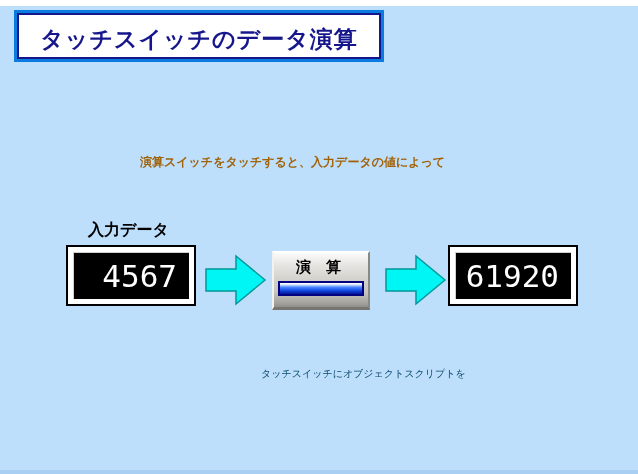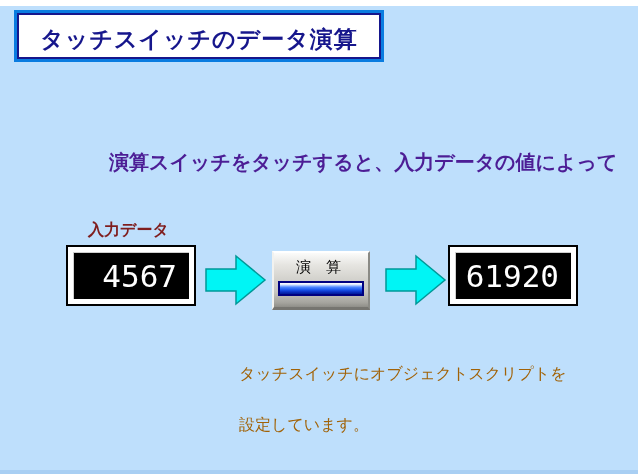--- a/index.html
+++ b/index.html
@@ -33,31 +33,31 @@
   .title-text {
     color: #16168C;
     font-size: 23px;
     font-weight: bold;
     letter-spacing: 1px;
     white-space: pre;
     margin-top: 7px;
   }
   
   .desc {
-    position: absolute; left: 109px; top: 97px;
-    color: #4c1d95;
-    font-size: 20px;
+    position: absolute; left: 140px; top: 97px;
+    color: #a16207;
+    font-size: 12px;
     font-weight: bold;
     line-height: 26px;
     white-space: pre;
   }
   
   .disp-label {
     position: absolute;
-    color: #7f1d1d;
+    color: #000000;
     font-size: 16px;
     font-weight: bold;
     white-space: pre;
   }
   .input-label  { left: 88px;  top: 220px; }
   .result-label { left: 478px; top: 220px; }
   
   .display {
     position: absolute;
     width: 130px; height: 61px;
@@ -93,36 +93,36 @@
     border-top: 2px solid #ffffff;
     border-left: 2px solid #f2f2ef;
     border-right: 2px solid #8a8a85;
     border-bottom: 3px solid #767570;
     cursor: pointer;
   }
   .op-button-label {
     text-align: center;
     color: #000000;
     font-size: 15px;
-    font-weight: normal;
+    font-weight: bold;
     letter-spacing: 5px;
     margin-top: 5px;
     white-space: pre;
   }
   .op-button-lamp {
     margin: 4px auto 0 auto;
     width: 86px; height: 15px;
     border: 2px solid #000080;
     background: linear-gradient(180deg, #ffffff 0%, #e8f0ff 12%, #4d86ff 38%, #1a55ee 62%, #0b2fc0 82%, #001a99 100%);
   }
   
   .note {
-    position: absolute; left: 239px; top: 331px;
-    color: #a16207;
-    font-size: 16px;
+    position: absolute; left: 261px; top: 331px;
+    color: #0c4a6e;
+    font-size: 10px;
     line-height: 17px;
     white-space: pre;
   }
 </style>
 </head>
 <body>
 
 <div class="screen">
   <div class="top-strip"></div>
 
@@ -155,17 +155,16 @@
   </svg>
 
   <div class="display result-display">
     <div class="display-screen">
       <span class="digits">61920</span>
     </div>
   </div>
 
   <div class="note">
     <div>タッチスイッチにオブジェクトスクリプトを</div>
-    <div>設定しています。</div>
   </div>
 
   <div class="bottom-strip"></div>
 </div>
 
 </body></html>

